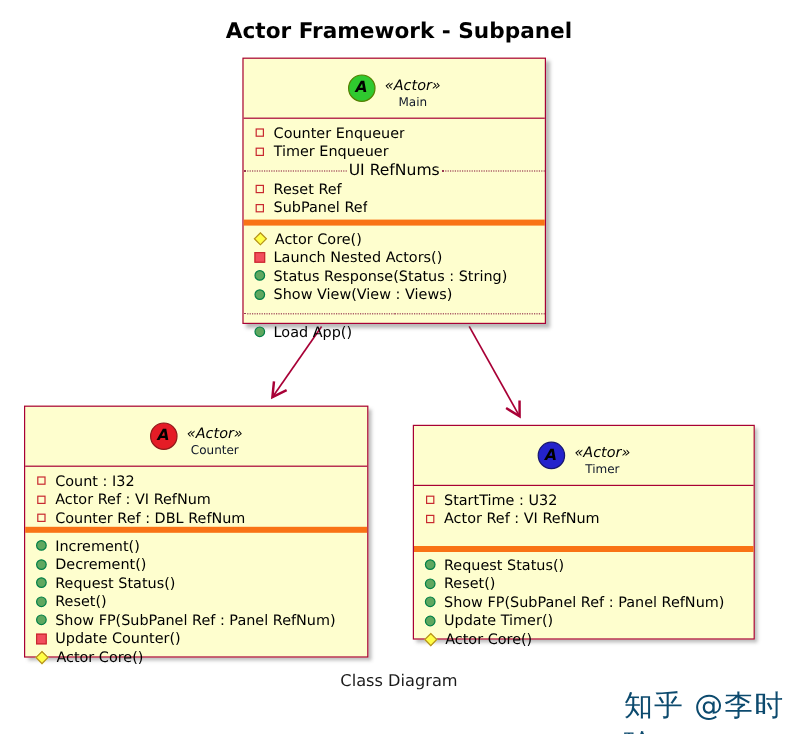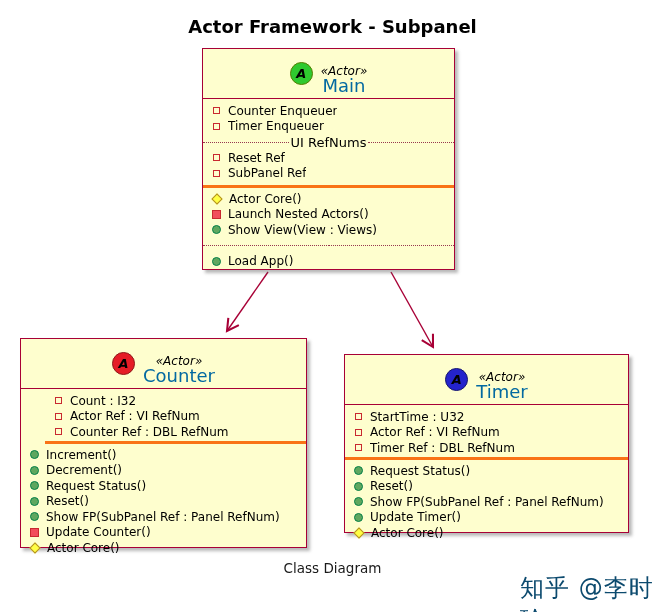--- a/index.html
+++ b/index.html
@@ -23,22 +23,22 @@
   .spot {
     width:23px; height:23px; border-radius:50%; flex:none;
     display:flex; align-items:center; justify-content:center;
     font-weight:bold; font-style:italic; font-size:13px; color:#000;
   }
   .spot.green { background:#2FC92F; border:1.5px solid #557F00; }
   .spot.red   { background:#E51C26; border:1.5px solid #8E1A1A; }
   .spot.blue  { background:#2423CC; border:1.5px solid #17176E; }
   .head-text { text-align:center;margin-top:11px; }
   .stereotype { font-style:italic; font-size:12px; color:#000; line-height:14px; }
-  .classname  { font-size:18px; color:#0369a1; line-height:16px; }
-  .uml-attrs { border-bottom:3px solid #f97316; padding:4px 0; flex:none; }
+  .classname  { font-size:10px; color:#0f172a; line-height:16px; }
+  .uml-attrs { border-bottom:5px solid #f97316; padding:4px 0; flex:none; }
   .uml-methods { padding:3px 0; flex:1; }
   .member-row {
     display:flex; align-items:center; gap:6px; padding:0 8px;
     height:15.5px; font-size:12px; color:#000; white-space:nowrap;
   }
   .mtext { overflow:hidden; }
   .mi { display:inline-block; flex:none; }
   .mi-private-field { width:7px; height:7px; border:1.5px solid #C82930; background:#FEFECE; margin:0 2px; }
   .mi-public { width:9px; height:9px; border-radius:50%; background:#5FA75F; border:1.5px solid #038048; margin:0 1px; }
   .mi-private { width:9px; height:9px; background:#F24D5C; border:1.5px solid #C82930; margin:0 1px; }
@@ -111,39 +111,43 @@
         <div class="member-row">
           <span class="mi mi-protected"></span>
           <span class="mtext">Actor Core()</span>
         </div>
         <div class="member-row">
           <span class="mi mi-private"></span>
           <span class="mtext">Launch Nested Actors()</span>
         </div>
         <div class="member-row">
           <span class="mi mi-public"></span>
+          <span class="mtext">Status Response(Status : String)</span>
+        </div>
+        <div class="member-row">
+          <span class="mi mi-public"></span>
           <span class="mtext">Show View(View : Views)</span>
         </div>
         <div class="divider"></div>
         <div class="member-row">
           <span class="mi mi-public"></span>
           <span class="mtext">Load App()</span>
         </div>
       </div>
   </div>
 
   <div class="uml-class" style="left:20px; top:338px; width:287px; height:210px;">
     <div class="uml-header">
       <span class="spot red">A</span>
       <span class="head-text">
         <div class="stereotype">«Actor»</div>
         <div class="classname">Counter</div>
       </span>
     </div>
-    <div class="uml-attrs" style="height:55px;margin-left:24px;">
+    <div class="uml-attrs" style="height:55px;">
         <div class="member-row">
           <span class="mi mi-private-field"></span>
           <span class="mtext">Count : I32</span>
         </div>
         <div class="member-row">
           <span class="mi mi-private-field"></span>
           <span class="mtext">Actor Ref : VI RefNum</span>
         </div>
         <div class="member-row">
           <span class="mi mi-private-field"></span>
@@ -192,24 +196,20 @@
     </div>
     <div class="uml-attrs" style="height:55px;">
         <div class="member-row">
           <span class="mi mi-private-field"></span>
           <span class="mtext">StartTime : U32</span>
         </div>
         <div class="member-row">
           <span class="mi mi-private-field"></span>
           <span class="mtext">Actor Ref : VI RefNum</span>
         </div>
-        <div class="member-row">
-          <span class="mi mi-private-field"></span>
-          <span class="mtext">Timer Ref : DBL RefNum</span>
-        </div>
       </div>
     <div class="uml-methods">
         <div class="member-row">
           <span class="mi mi-public"></span>
           <span class="mtext">Request Status()</span>
         </div>
         <div class="member-row">
           <span class="mi mi-public"></span>
           <span class="mtext">Reset()</span>
         </div>

